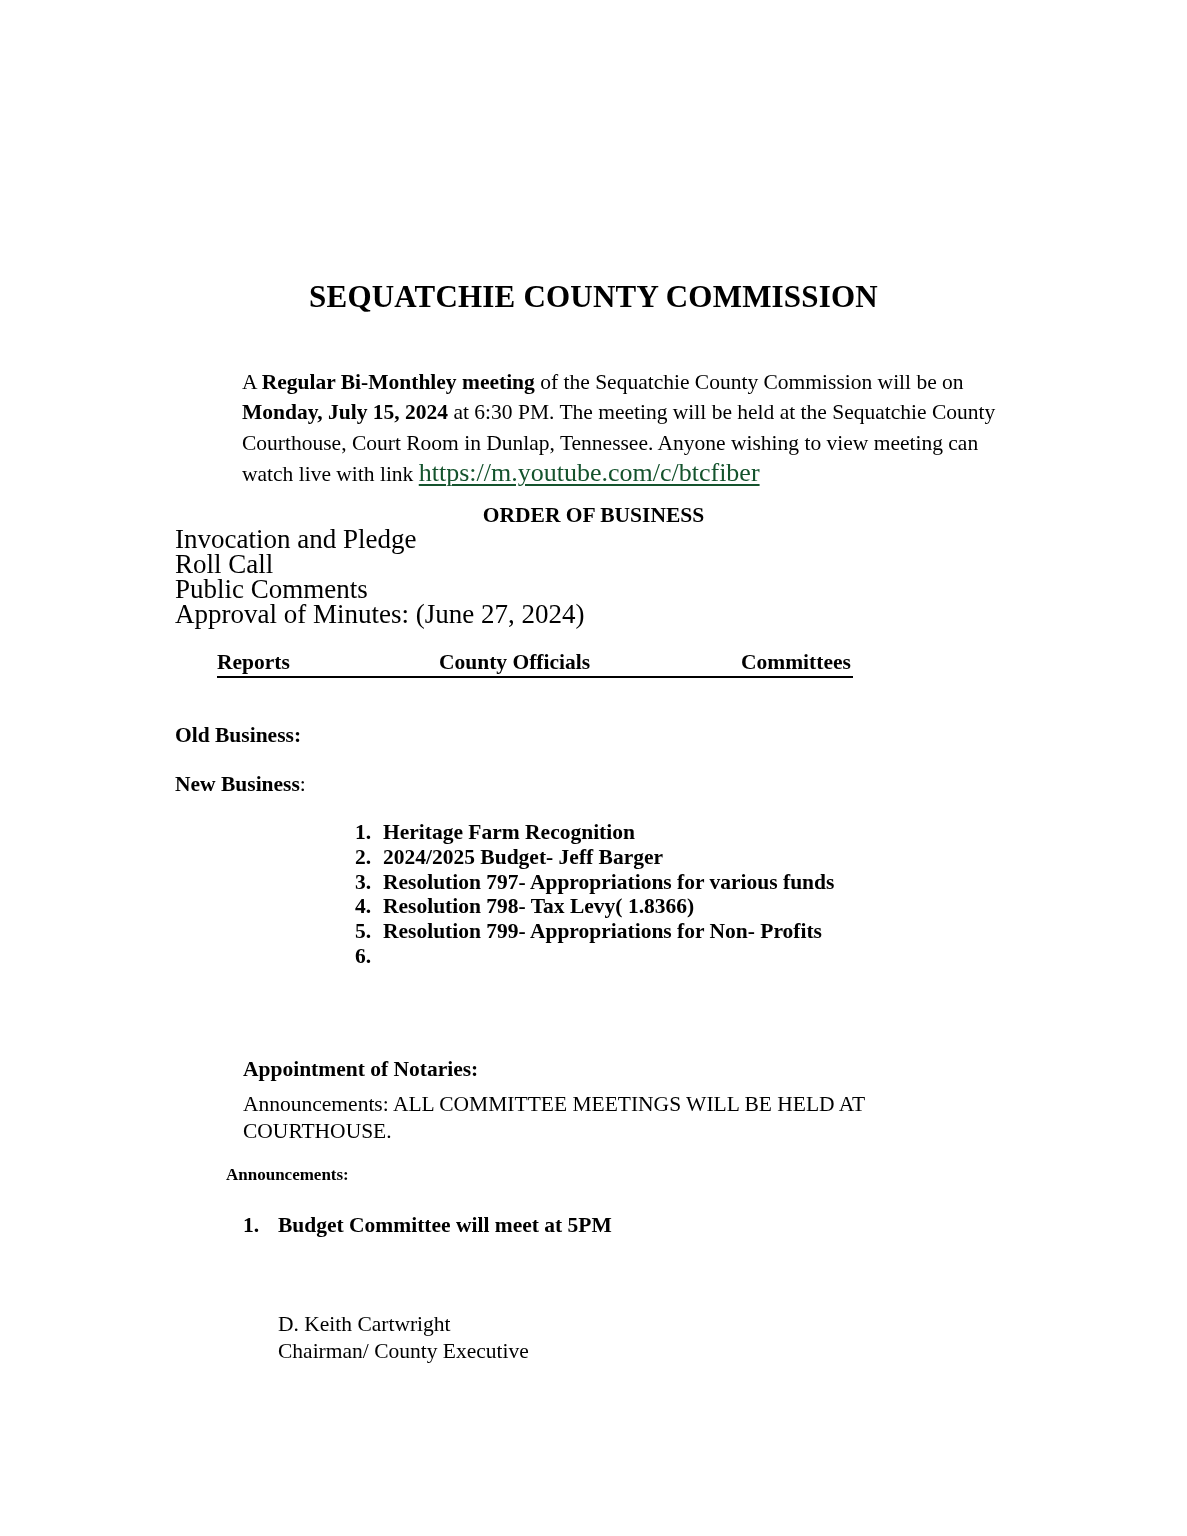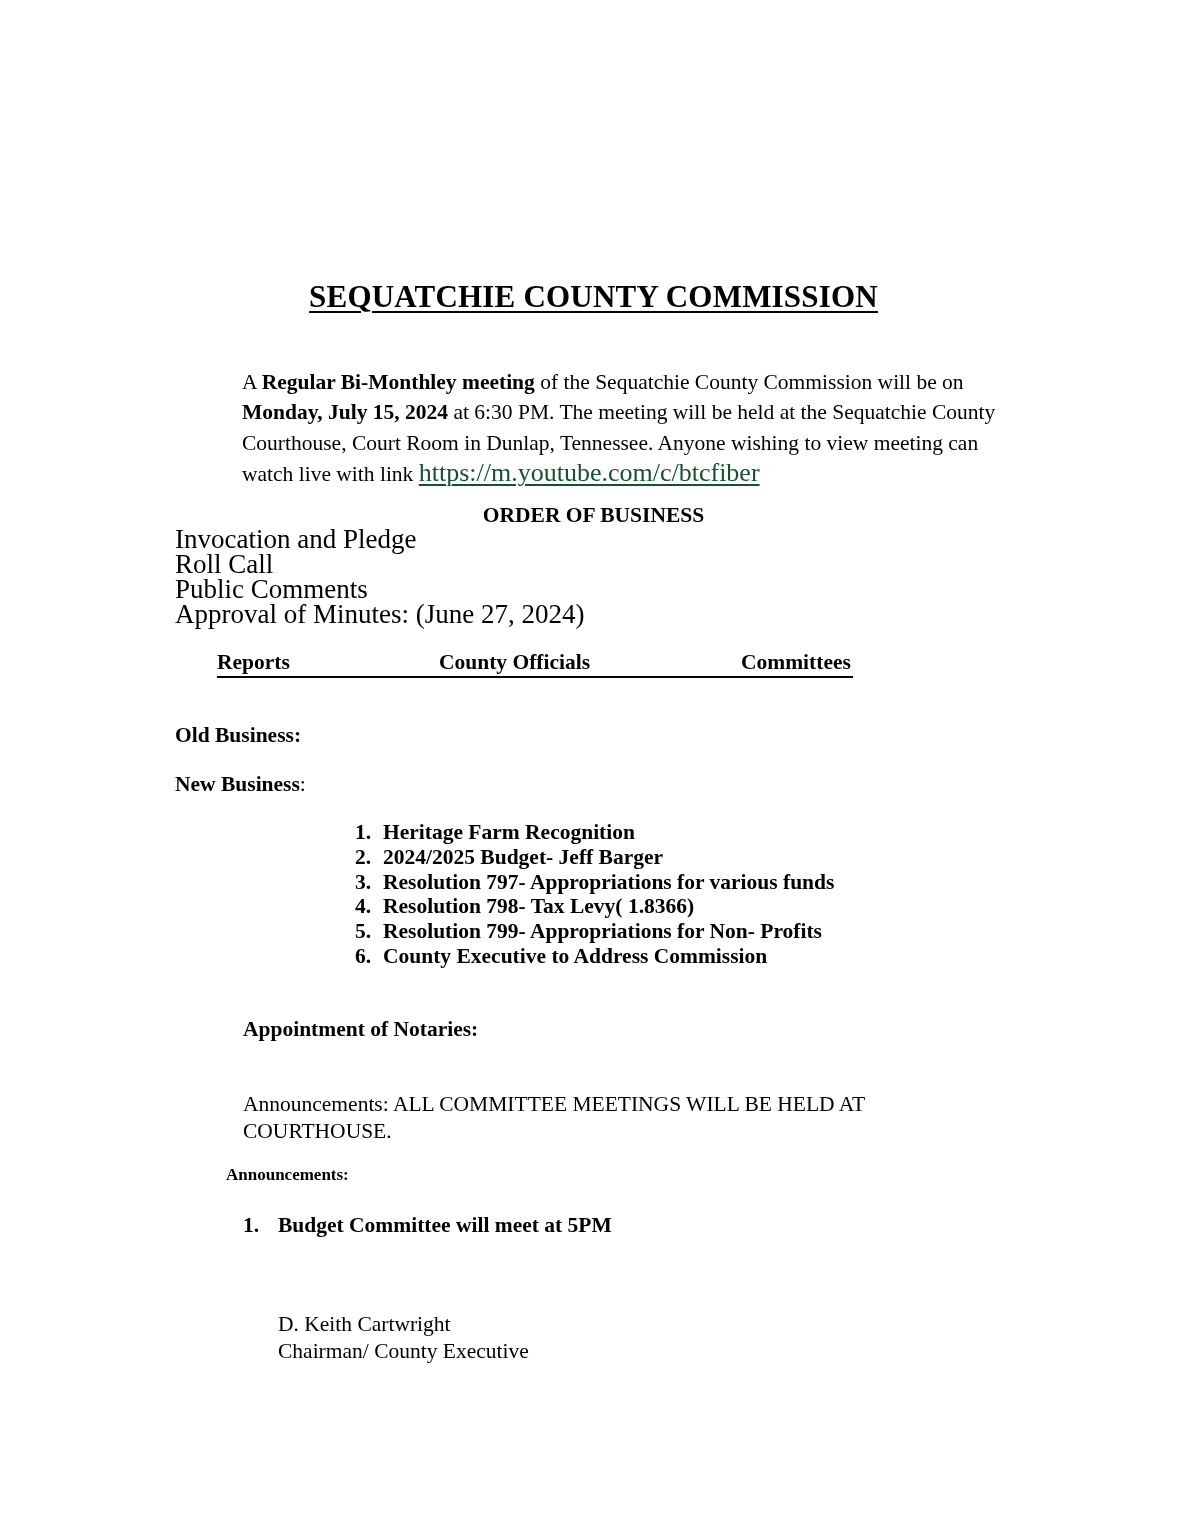--- a/index.html
+++ b/index.html
@@ -27,21 +27,20 @@
     position: absolute;
     top: 258px;
     left: 0;
     width: 1187px;
     text-align: center;
     font-size: 31px;
     font-weight: bold;
     letter-spacing: 0.2px;
   }
   .doc-title .ul {
-    text-decoration: underline;
     text-underline-offset: 4px;
     text-decoration-thickness: 2.4px;
   }
 
   
   .intro {
     position: absolute;
     top: 345px;
     left: 242px;
     width: 770px;
@@ -122,21 +121,21 @@
     font-size: 21.5px;
     font-weight: bold;
     line-height: 24.8px;
   }
   .nb-list .row { display: flex; white-space: nowrap; }
   .nb-list .num { width: 28px; flex: none; }
 
   
   .notaries {
     position: absolute;
-    top: 1017px;
+    top: 1057px;
     left: 243px;
     font-size: 21.5px;
     font-weight: bold;
   }
 
   
   .announce-main {
     position: absolute;
     top: 1091px;
     left: 243px;
@@ -220,21 +219,20 @@
     <div class="row">
       <span class="num">4.</span>
       <span>Resolution 798- Tax Levy( 1.8366)</span>
     </div>
     <div class="row">
       <span class="num">5.</span>
       <span>Resolution 799- Appropriations for Non- Profits</span>
     </div>
     <div class="row">
       <span class="num">6.</span>
-      <span>County Executive to Address Commission</span>
     </div>
   </div>
 
   <div class="notaries">Appointment of Notaries:</div>
 
   <div class="announce-main">Announcements: ALL COMMITTEE MEETINGS WILL BE HELD AT COURTHOUSE.</div>
 
   <div class="announce-second">Announcements:</div>
 
   <div class="ann-list">

